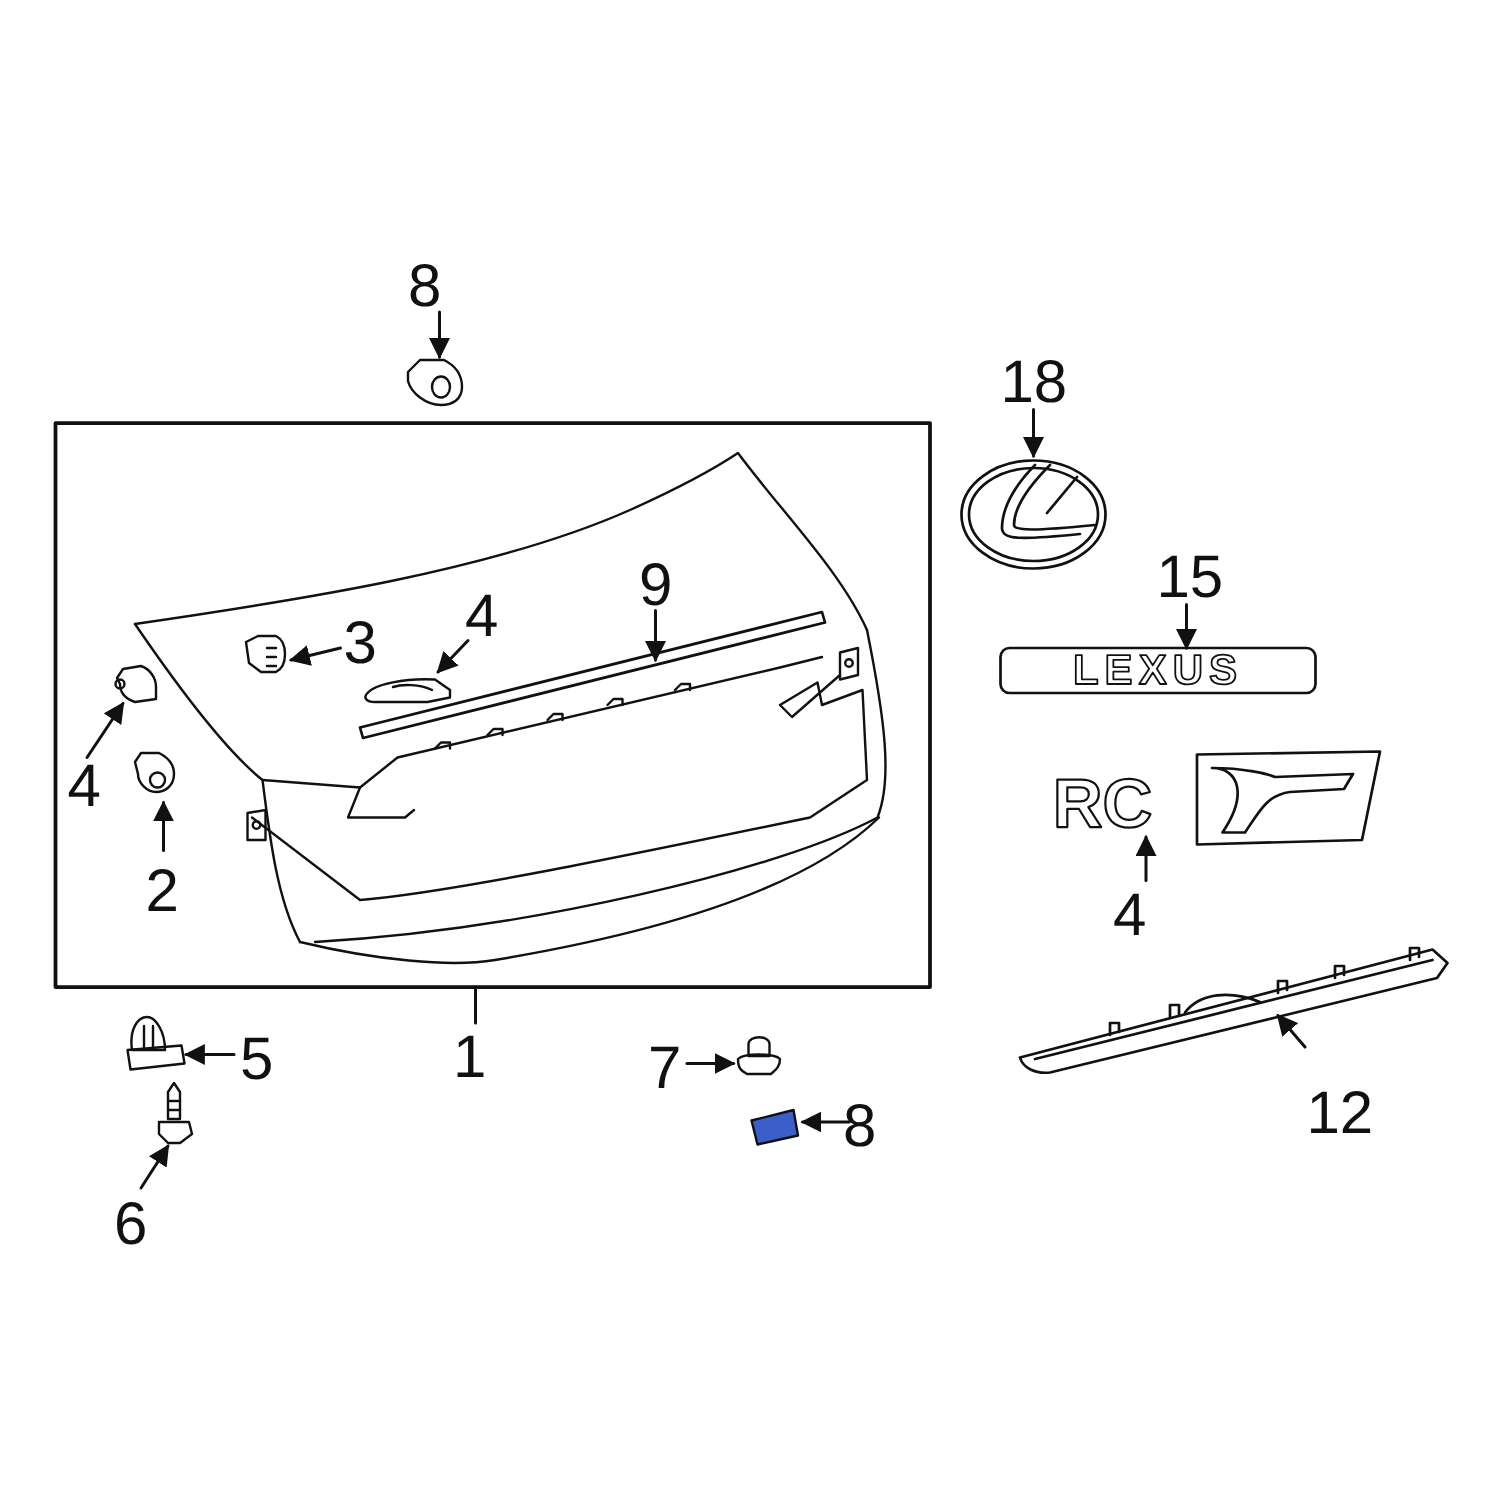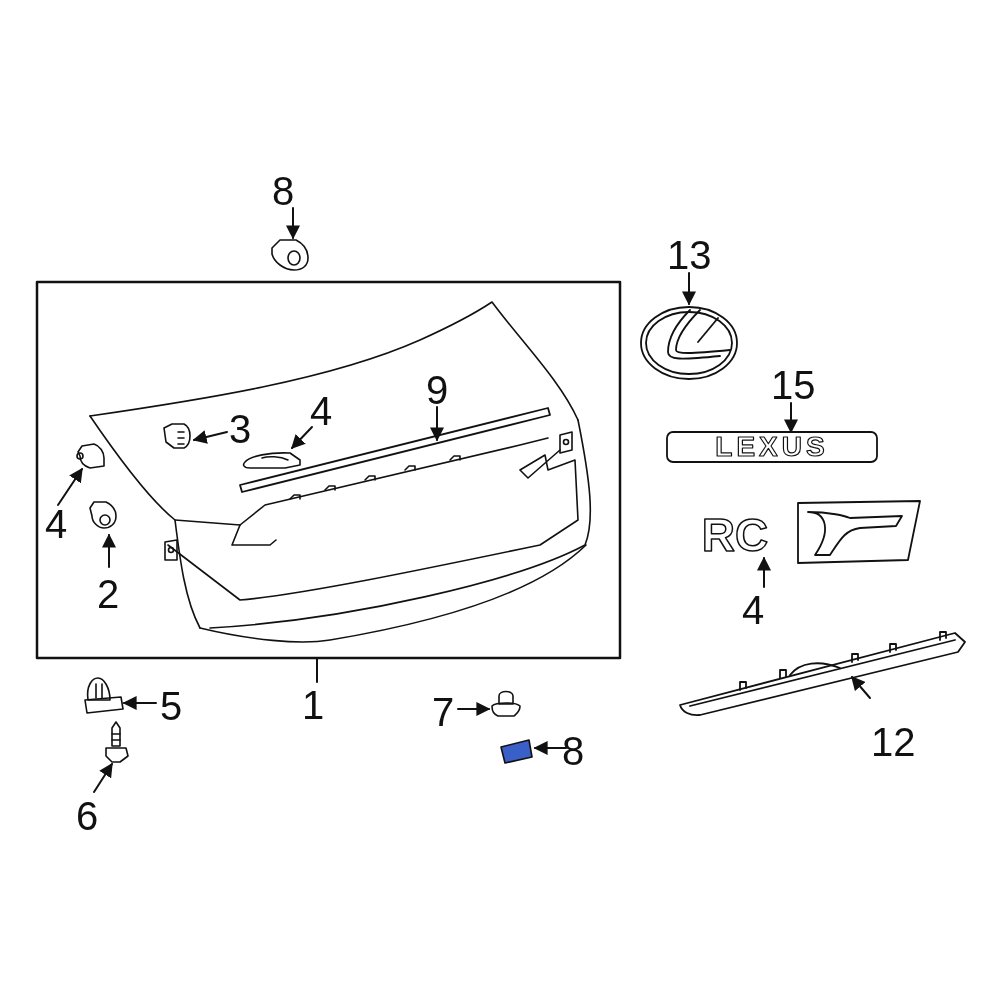--- a/index.html
+++ b/index.html
@@ -141,16 +141,16 @@
   <span class="callout" style="left:229px;top:409px;">3</span>
   <span class="callout" style="left:45px;top:504px;">4</span>
   <span class="callout" style="left:160px;top:686px;">5</span>
   <span class="callout" style="left:76px;top:796px;">6</span>
   <span class="callout" style="left:432px;top:692px;">7</span>
   <span class="callout" style="left:562px;top:731px;">8</span>
   <span class="callout" style="left:426px;top:370px;">9</span>
   <span class="callout" style="left:310px;top:391px;">4</span>
   <span class="callout" style="left:272px;top:171px;">8</span>
   <span class="callout" style="left:871px;top:722px;">12</span>
-  <span class="callout" style="left:667px;top:235px;">13</span>
+  <span class="callout" style="left:667px;top:235px;">18</span>
   <span class="callout" style="left:771px;top:365px;">15</span>
   <span class="callout" style="left:742px;top:590px;">4</span>
 </div>
 
 </body></html>

